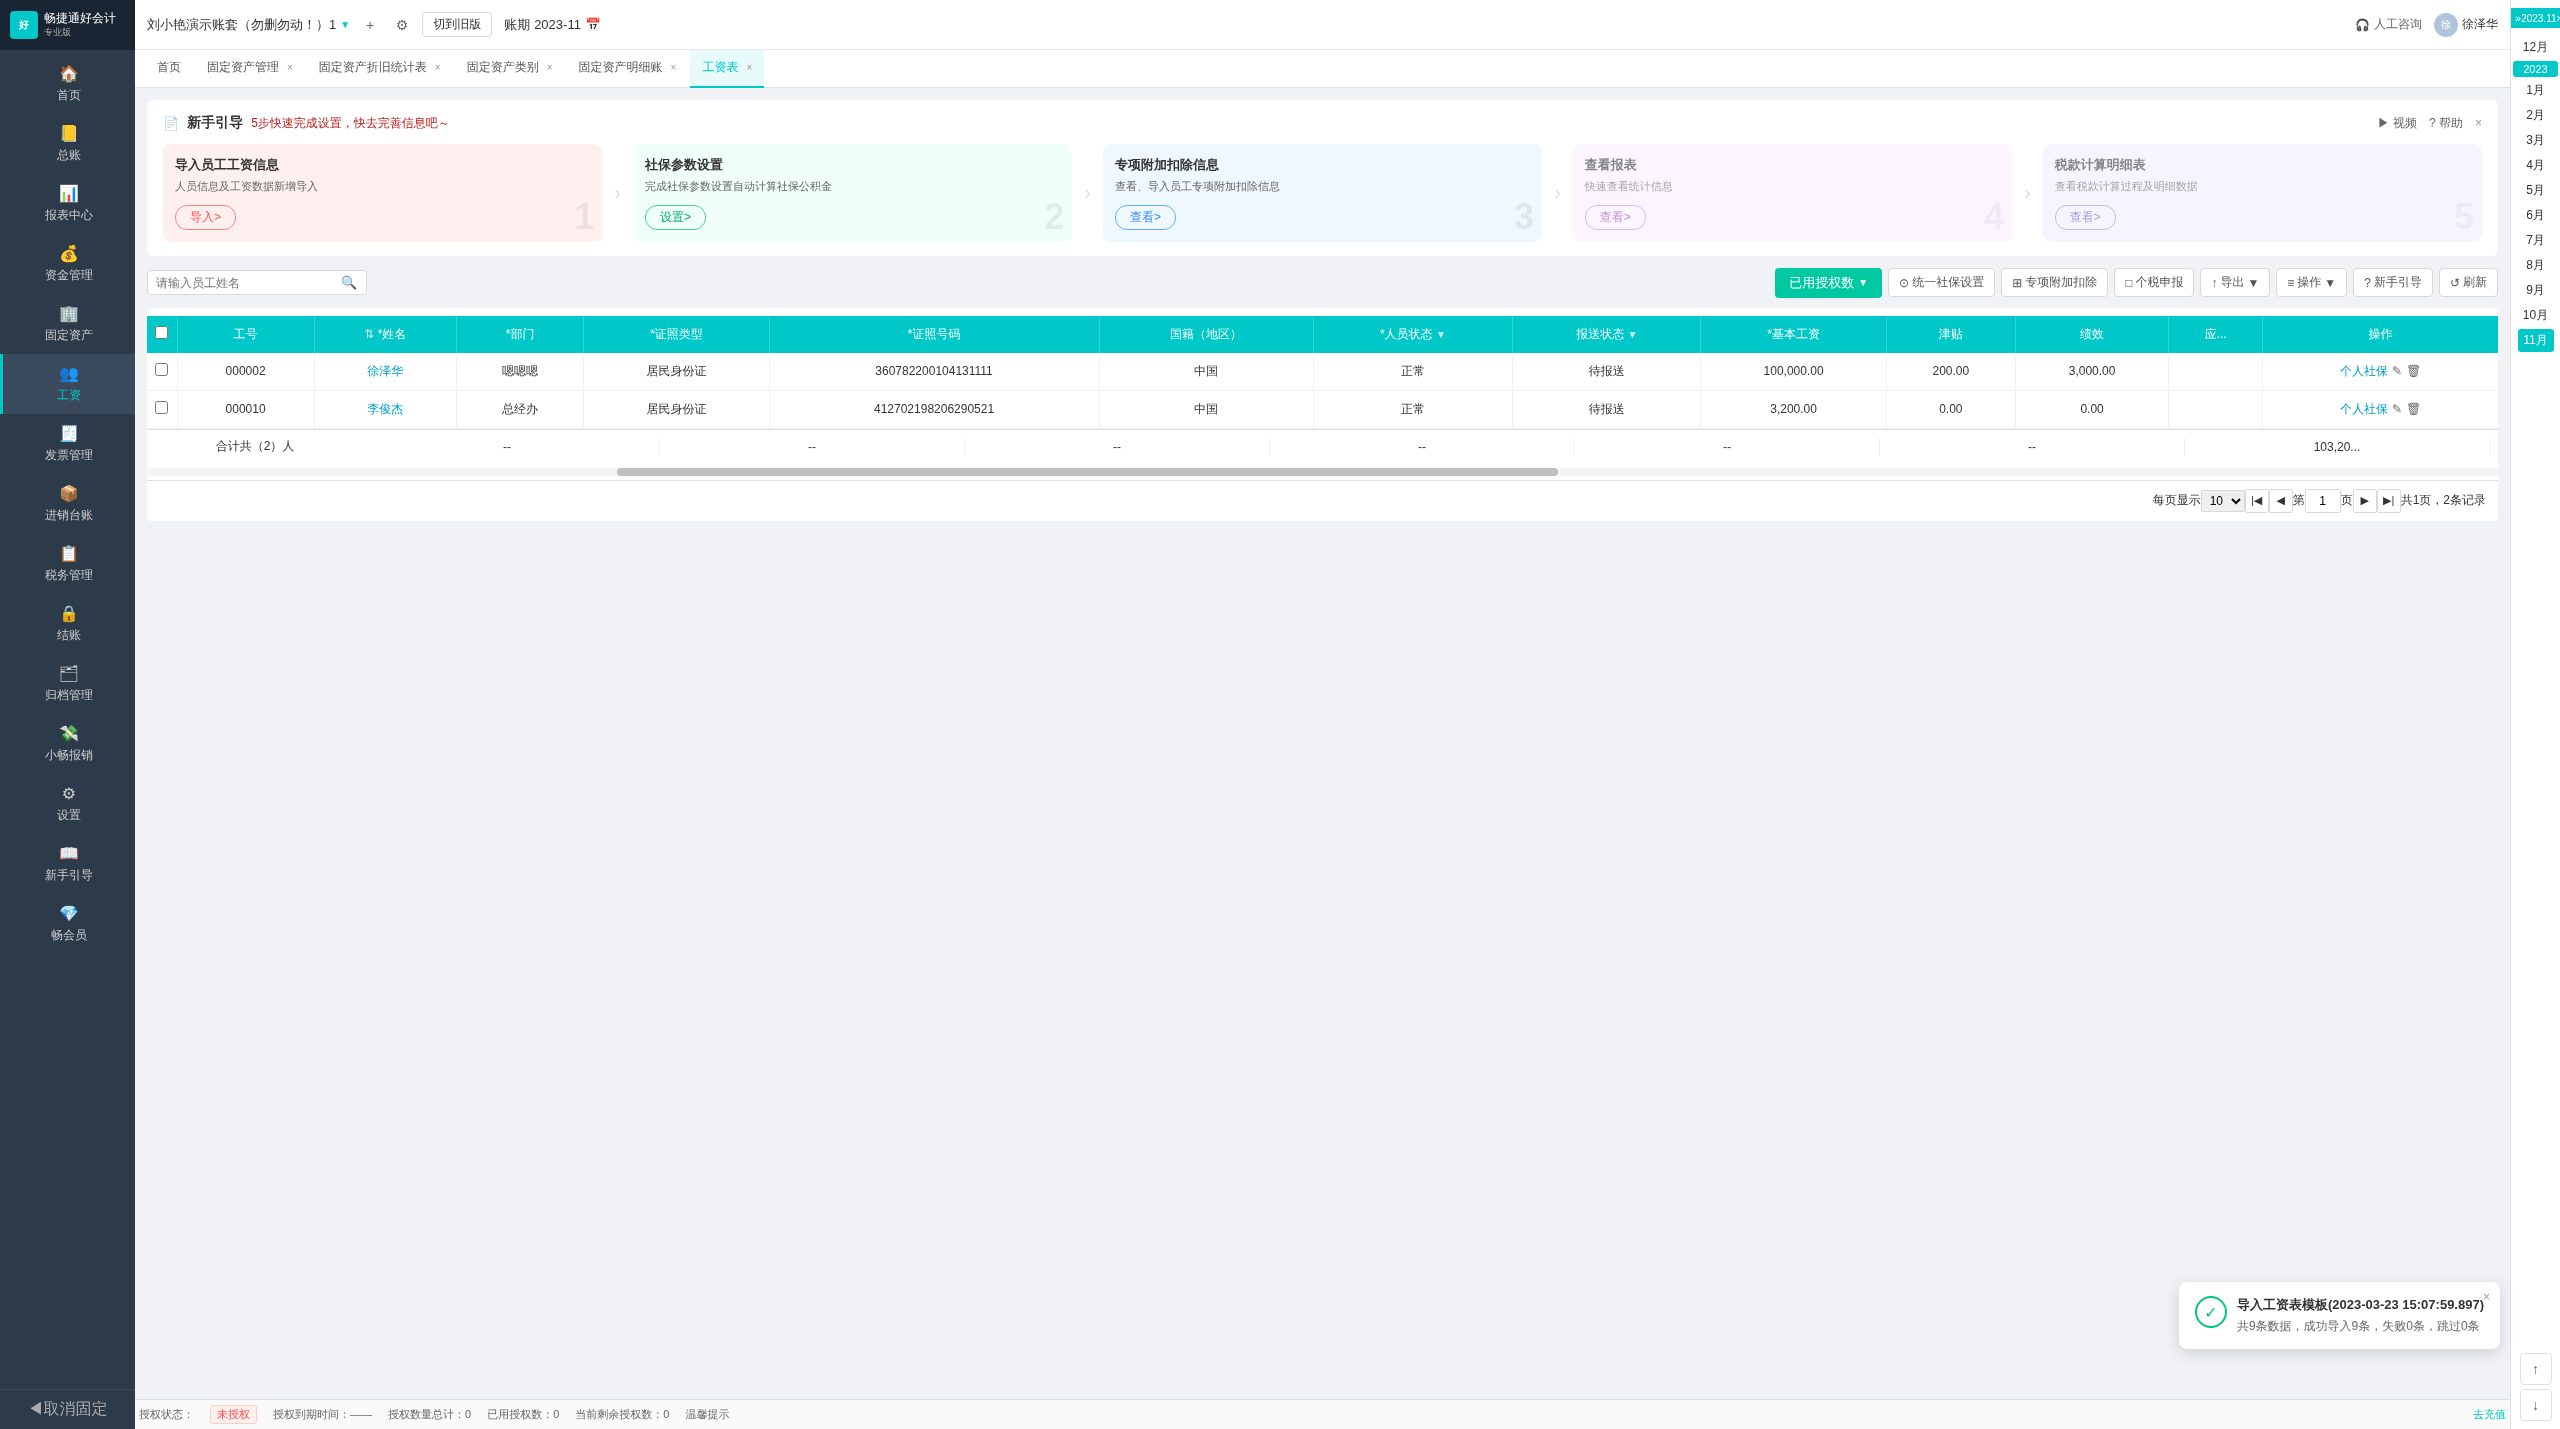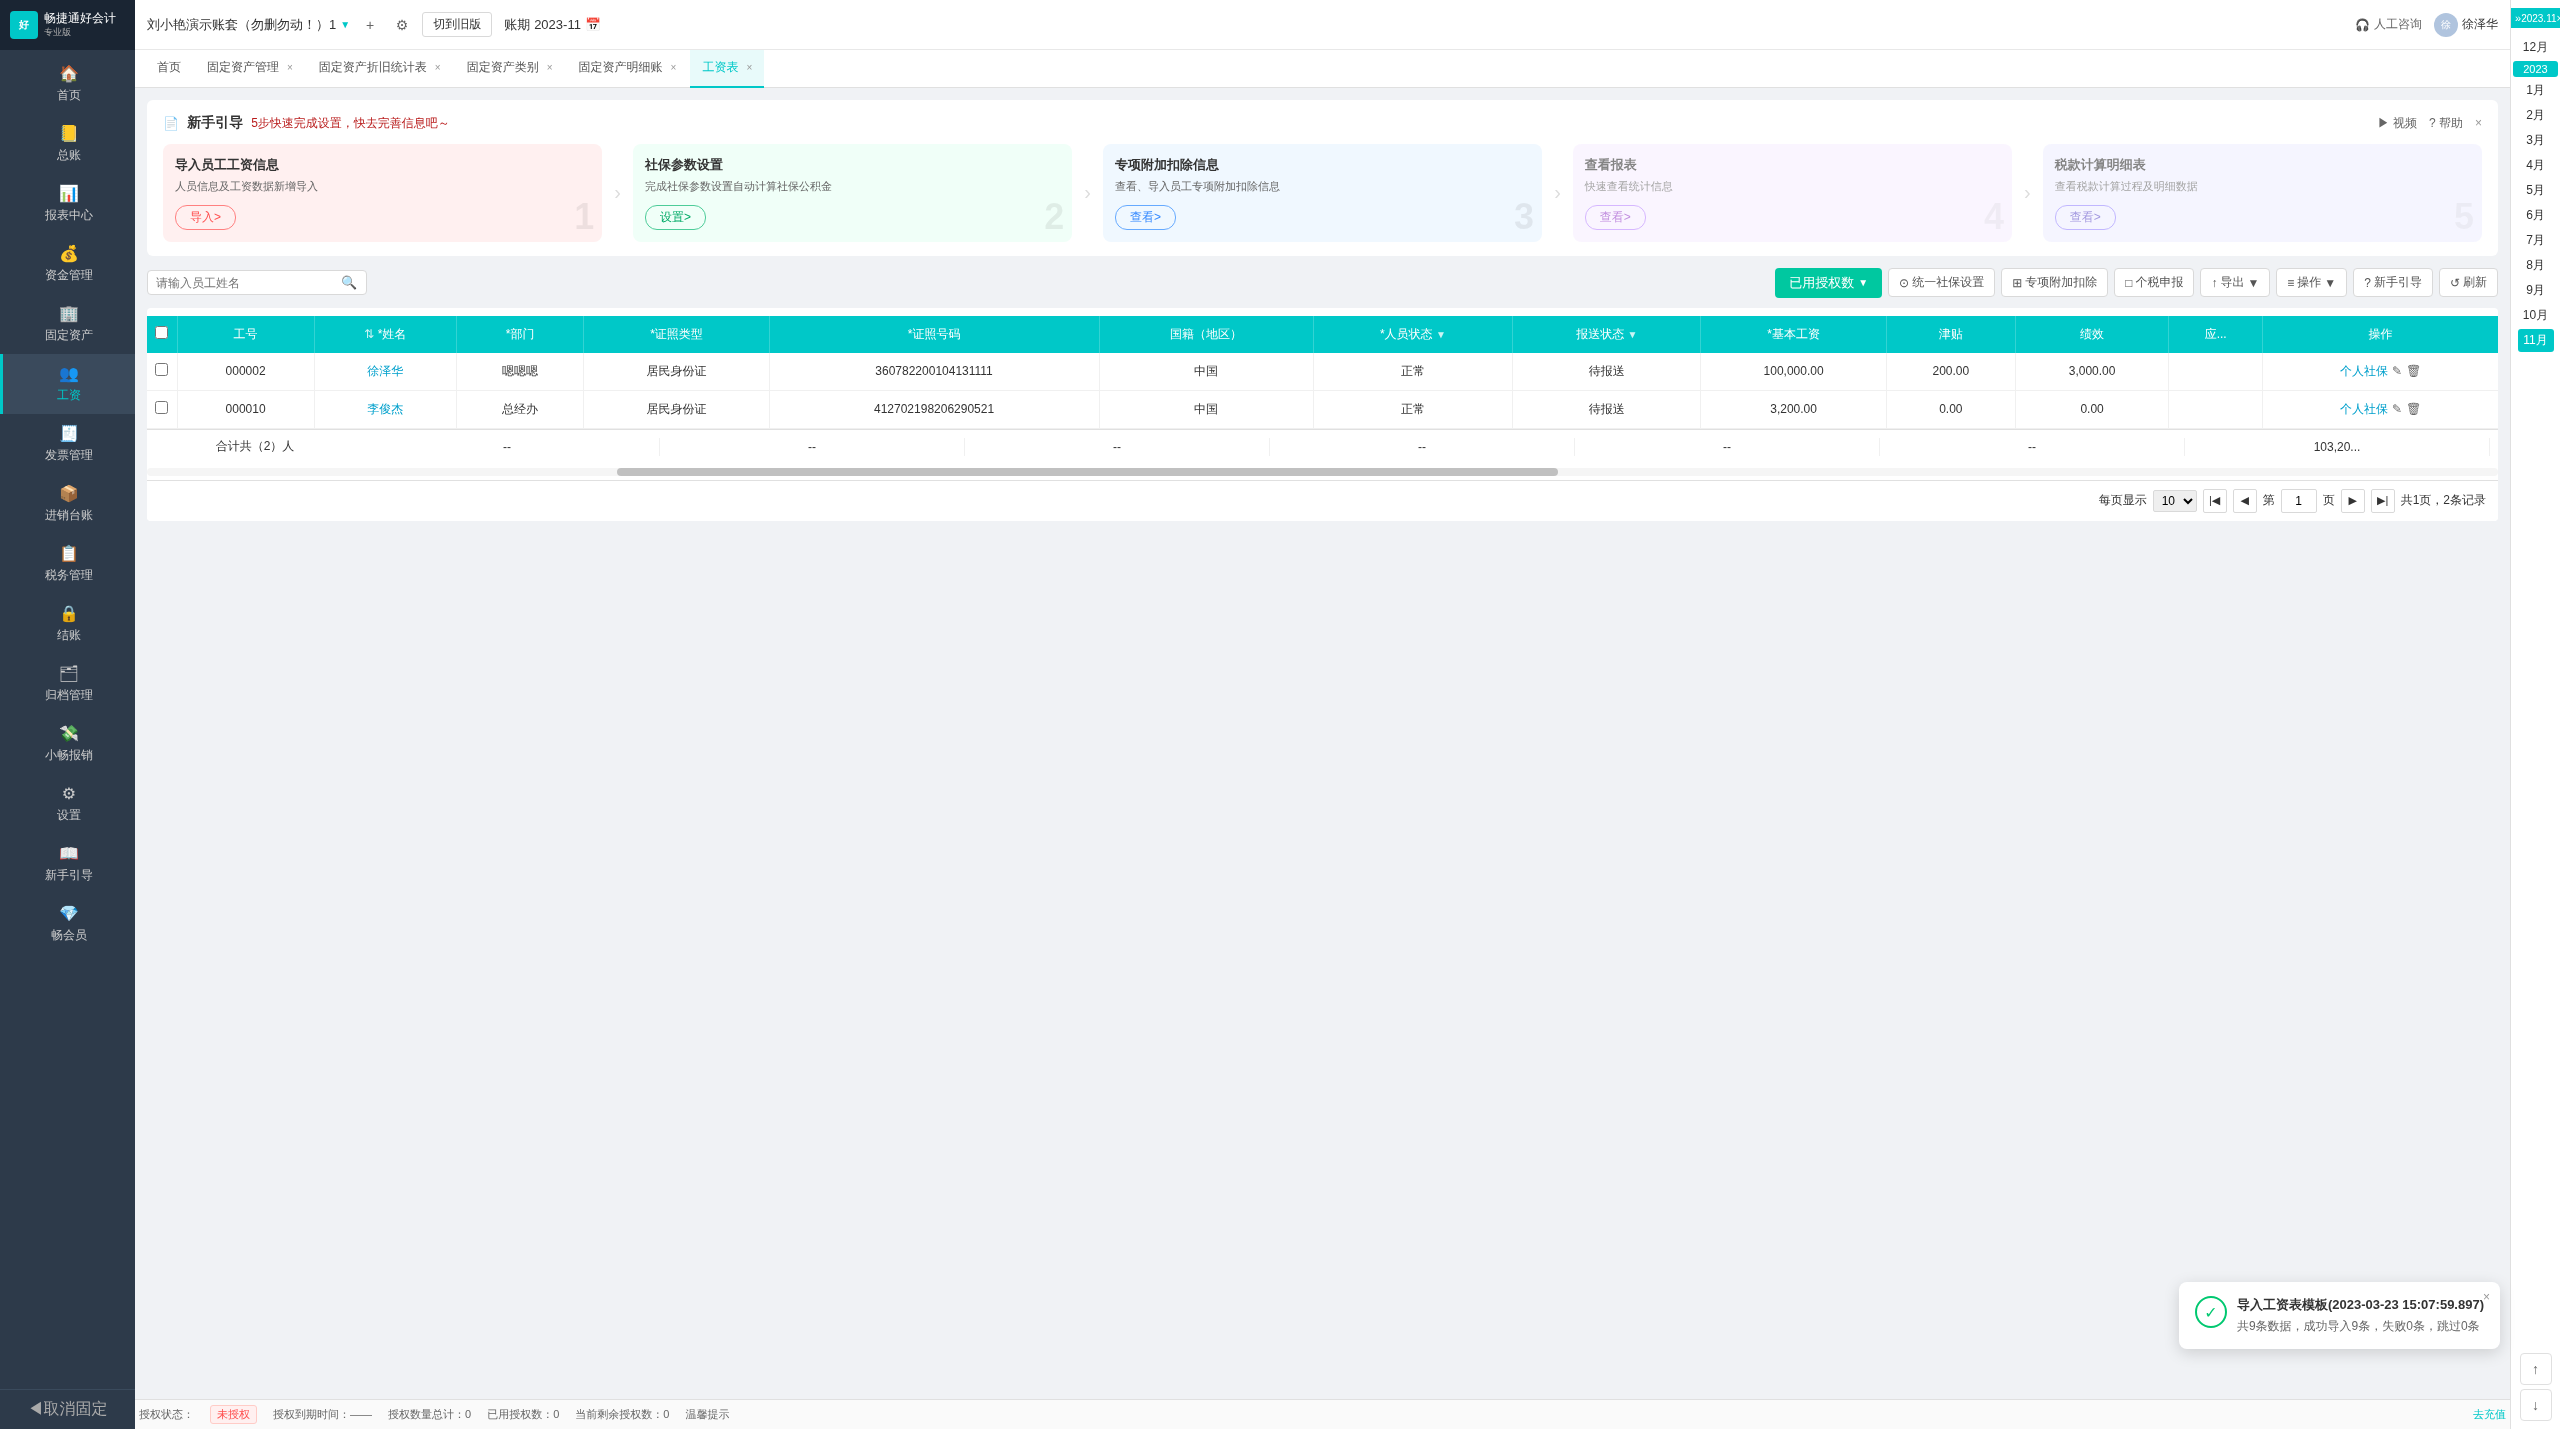--- a/index.html
+++ b/index.html
@@ -300,21 +300,20 @@
     .footer-total { flex: 0 0 200px; text-align: center; font-size: 12px; color: #333; }
     .footer-cells { flex: 1; display: flex; }
     .footer-cell { flex: 1; text-align: center; font-size: 12px; color: #333; border-right: 1px solid #f0f0f0; padding: 2px 4px; }
 
     
     .pagination-bar {
       display: flex; align-items: center; justify-content: flex-end;
       padding: 8px 12px;
       background: #fff;
       border-top: 1px solid #e0e0e0;
-      gap: 6px;
       font-size: 12px;
       color: #333;
     }
     .page-btn {
       width: 24px; height: 24px;
       display: flex; align-items: center; justify-content: center;
       border: 1px solid #d9d9d9;
       border-radius: 2px;
       cursor: pointer;
       background: #fff;

